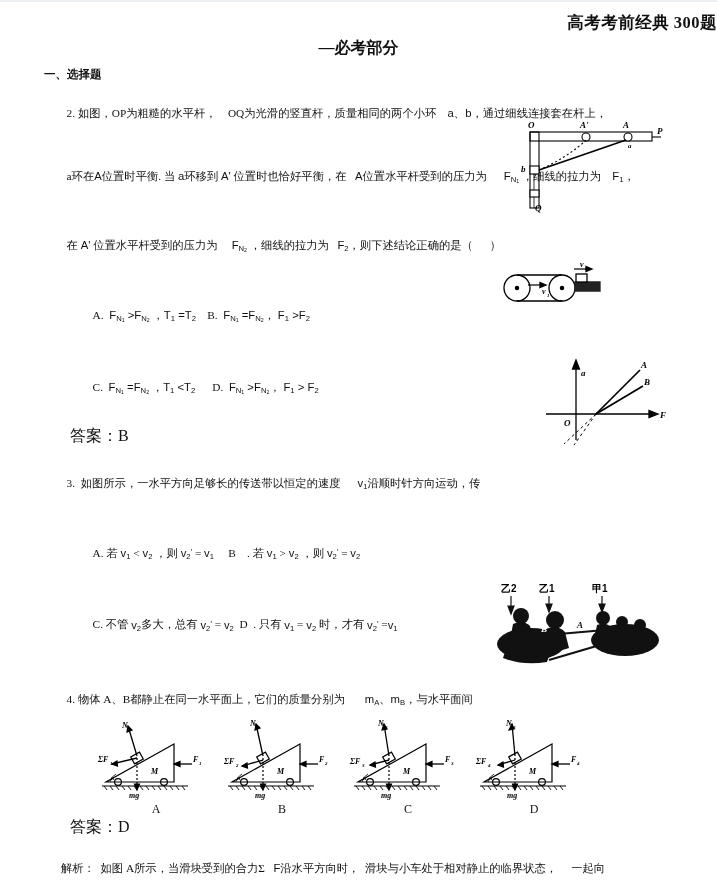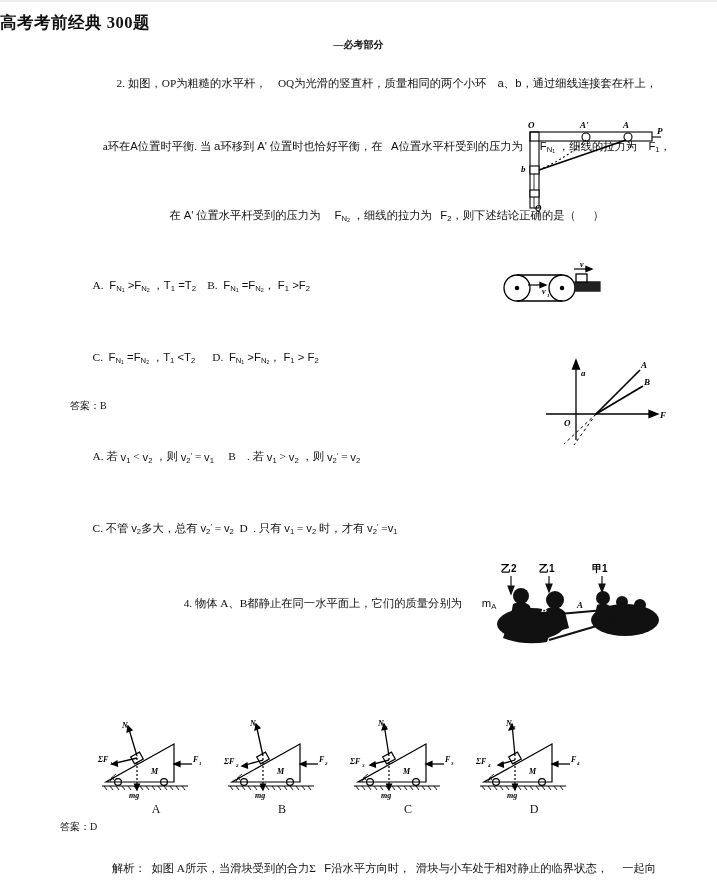--- a/index.html
+++ b/index.html
@@ -15,60 +15,59 @@
     position: relative;
     width: 717px;
     height: 881px;
     background: #ffffff;
     overflow: hidden;
     border-top: 2px solid #eceff1;
   }
 
   
   .doc-title {
-    text-align: left;
+    text-align: right;
     font-size: 16.5px;
     font-weight: 700;
     letter-spacing: 0.5px;
     margin: 10px 0 0 0;
     font-family: "Liberation Serif", serif;
   }
   .doc-subtitle {
     text-align: center;
-    font-size: 10px;
+    font-size: 16px;
     font-weight: 700;
     margin: 4px 0 0 0;
   }
   .section-head {
     font-size: 11.5px;
     font-weight: 700;
     margin: 8px 0 0 44px;
   }
 
   
   .body-wrap {
     position: relative;
     padding: 0 10px 0 44px;
   }
   p.ln {
     font-size: 11.3px;
     line-height: 21px;
     margin: 0;
     white-space: pre-wrap;
-    text-align: center;
   }
   p.ind { text-indent: 26px; }
   .opt {
     font-size: 11.3px;
     line-height: 22px;
     margin: 0 0 0 26px;
     white-space: pre-wrap;
   }
   .ans {
-    font-size: 10px;
+    font-size: 16px;
     line-height: 21px;
     margin: 0 0 0 26px;
     white-space: pre-wrap;
   }
   .gap2 { height: 6px; }
   sub { font-size: 0.68em; vertical-align: -0.28em; }
   sup { font-size: 0.68em; vertical-align: 0.45em; }
   .sym { font-family: "Liberation Sans", sans-serif; }
 
   
@@ -92,20 +91,21 @@
     margin-top: -2px;
   }
 </style>
 </head>
 <body>
 
 <div class="page">
 
   <h1 class="doc-title">高考考前经典  300题</h1>
   <div class="doc-subtitle">—必考部分</div>
+  <div class="section-head">一、选择题</div>
 
   <div class="body-wrap">
 
     <div>
       <p class="ln ind">
         <span>2. 如图，OP为粗糙的水平杆，</span>&nbsp;&nbsp;&nbsp;&nbsp;<span>OQ</span><span>为光滑的竖直杆，质量相同的两个小环</span>&nbsp;&nbsp;&nbsp;&nbsp;<span class="sym">a、b</span><span>，通过细线连接套在杆上，</span>
       </p>
       <p class="ln">
         a环在<span class="sym">A</span>位置时平衡. 当&nbsp;<span class="sym">a</span>环移到&nbsp;<span class="sym">A'</span> 位置时也恰好平衡，在&nbsp;&nbsp;&nbsp;<span class="sym">A</span>位置水平杆受到的压力为&nbsp;&nbsp;&nbsp;&nbsp;&nbsp;&nbsp;<span class="sym">F<sub>N<sub>1</sub></sub></span> ，细线的拉力为&nbsp;&nbsp;&nbsp;&nbsp;<span class="sym">F<sub>1</sub></span>，
       </p>
@@ -117,20 +117,23 @@
       </p>
       <p class="opt">
         C.&nbsp;&nbsp;<span class="sym">F<sub>N<sub>1</sub></sub> =F<sub>N<sub>2</sub></sub></span> ，<span class="sym">T<sub>1</sub> &lt;T<sub>2</sub></span>&nbsp;&nbsp;&nbsp;&nbsp;&nbsp;&nbsp;D.&nbsp;&nbsp;<span class="sym">F<sub>N<sub>1</sub></sub> &gt;F<sub>N<sub>2</sub></sub></span>，&nbsp;<span class="sym">F<sub>1</sub> &gt; F<sub>2</sub></span>
       </p>
       <p class="ans">答案：B</p>
     </div>
 
     <div class="gap2"></div>
 
     <div>
+      <p class="ln ind">
+        3.&nbsp;&nbsp;如图所示，一水平方向足够长的传送带以恒定的速度&nbsp;&nbsp;&nbsp;&nbsp;&nbsp;&nbsp;<span class="sym">v<sub>1</sub></span>沿顺时针方向运动，传
+      </p>
       <p class="opt">
         A. 若 <span class="sym">v<sub>1</sub></span> &lt; <span class="sym">v<sub>2</sub></span> ，则 <span class="sym">v<sub>2</sub><sup>′</sup></span> = <span class="sym">v<sub>1</sub></span>&nbsp;&nbsp;&nbsp;&nbsp;&nbsp;B&nbsp;&nbsp;&nbsp;&nbsp;. 若 <span class="sym">v<sub>1</sub></span> &gt; <span class="sym">v<sub>2</sub></span> ，则 <span class="sym">v<sub>2</sub><sup>′</sup></span> = <span class="sym">v<sub>2</sub></span>
       </p>
       <p class="opt">
         C. 不管 <span class="sym">v<sub>2</sub></span>多大，总有 <span class="sym">v<sub>2</sub><sup>′</sup></span> = <span class="sym">v<sub>2</sub></span>&nbsp;&nbsp;D&nbsp;&nbsp;. 只有 <span class="sym">v<sub>1</sub></span> = <span class="sym">v<sub>2</sub></span> 时，才有 <span class="sym">v<sub>2</sub><sup>′</sup></span> =<span class="sym">v<sub>1</sub></span>
       </p>
     </div>
 
     <div class="gap2"></div>
 
@@ -335,21 +338,21 @@
           <text x="55" y="54">M</text>
           <text x="33" y="78">mg</text>
           <text x="15" y="60" font-size="6">α</text>
         </g>
       </svg>
       <div class="cart-cap">D</div>
     </div>
   </div>
 
   <div style="position:absolute; left:44px; top:814px; right:10px;">
-    <p class="ans" style="margin-left:16px;">答案：D</p>
+    <p class="ans" style="margin-left:26px;">答案：D</p>
     <p class="ln" style="text-indent:26px;">
       解析：&nbsp;&nbsp;如图 A所示，当滑块受到的合力Σ&nbsp;&nbsp;&nbsp;<span class="sym">F</span>沿水平方向时，&nbsp;&nbsp;滑块与小车处于相对静止的临界状态，&nbsp;&nbsp;&nbsp;&nbsp;&nbsp;一起向
     </p>
 
   </div>
 
   <div class="fig" style="left:520px; top:116px;">
     <svg width="150" height="95" viewBox="0 0 150 95">
       <g stroke="#000" fill="none" stroke-width="1.1">
         <rect x="10" y="14" width="9" height="76"></rect>
@@ -415,21 +418,21 @@
       <g font-family="'Liberation Serif',serif" font-size="9" font-style="italic" font-weight="bold" fill="#000">
         <text x="41" y="24">a</text>
         <text x="120" y="66">F</text>
         <text x="24" y="74">O</text>
         <text x="101" y="16">A</text>
         <text x="104" y="33">B</text>
       </g>
     </svg>
   </div>
 
-  <div class="fig" style="left:497px; top:556px;">
+  <div class="fig" style="left:497px; top:576px;">
     <svg width="165" height="90" viewBox="0 0 165 90">
       <rect x="0" y="0" width="165" height="90" fill="#ffffff"></rect>
       <g fill="#111">
 
         <ellipse cx="128" cy="62" rx="34" ry="16"></ellipse>
         <circle cx="106" cy="40" r="7"></circle>
         <path d="M100 47 q8 -4 14 2 l4 18 q-12 5 -22 0 z"></path>
         <circle cx="125" cy="44" r="6"></circle>
         <path d="M119 50 q7 -3 12 2 l4 14 q-10 4 -18 0 z"></path>
         <circle cx="143" cy="47" r="6"></circle>

